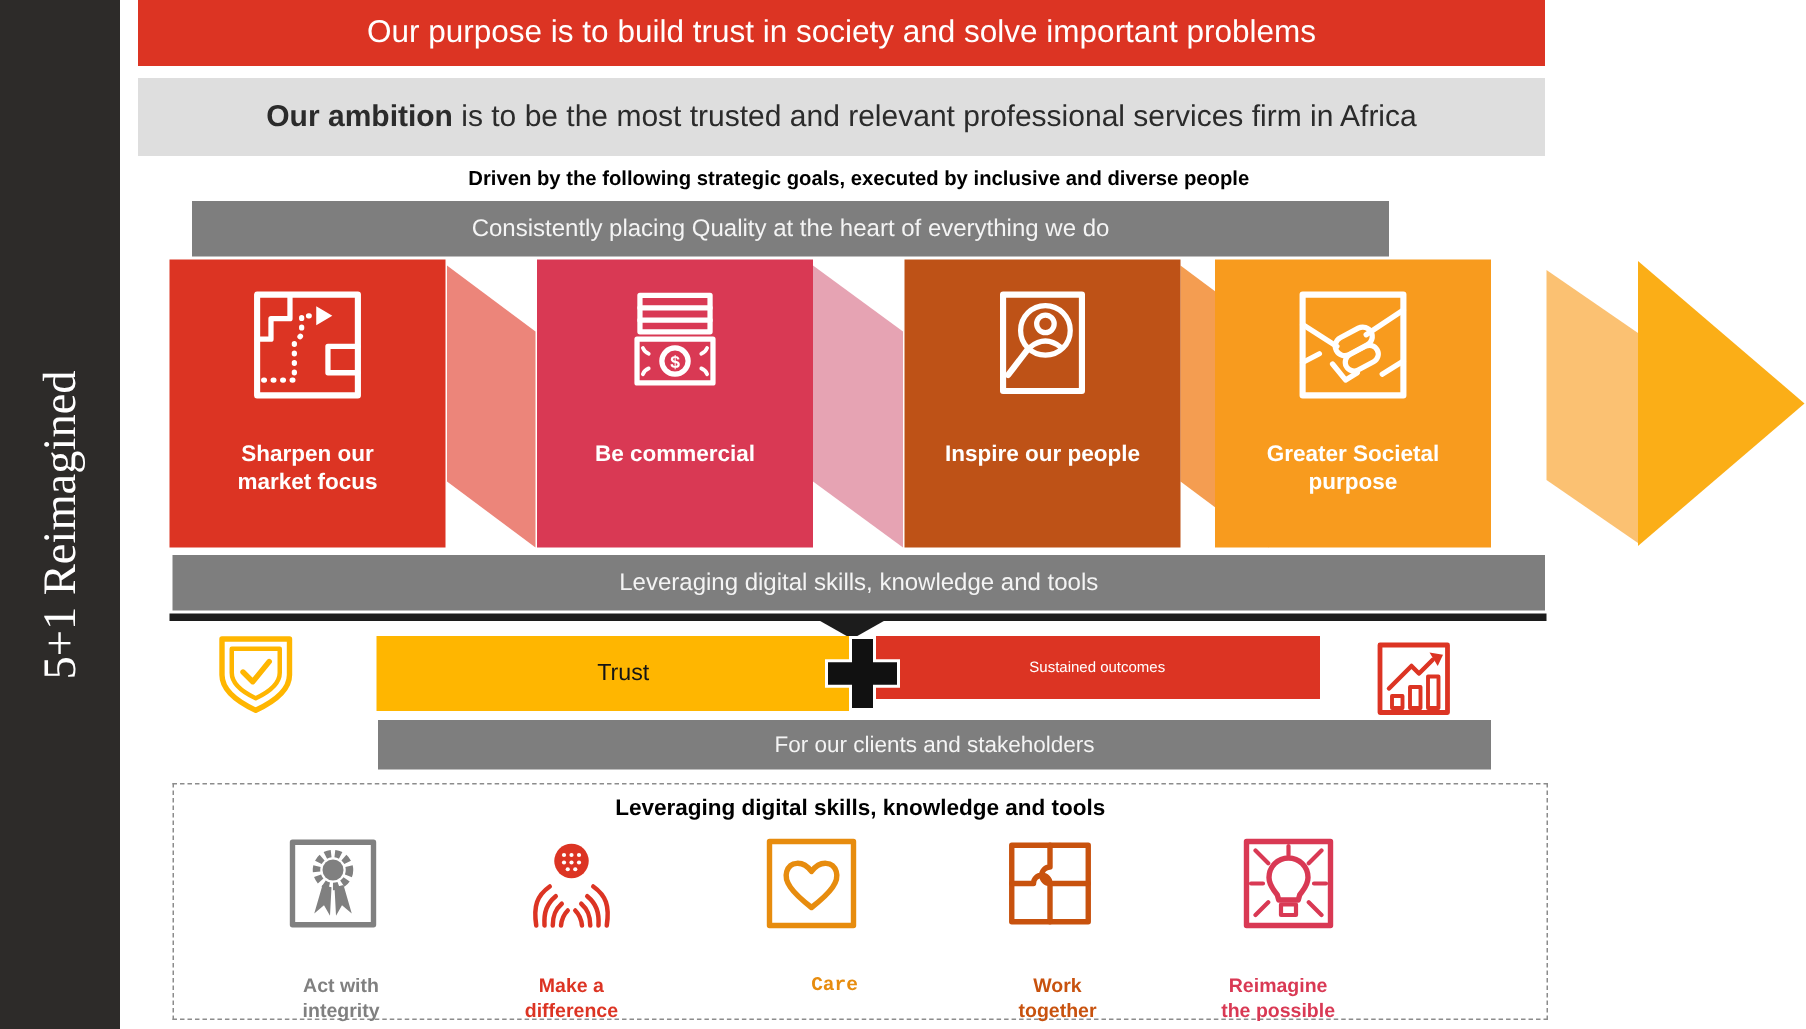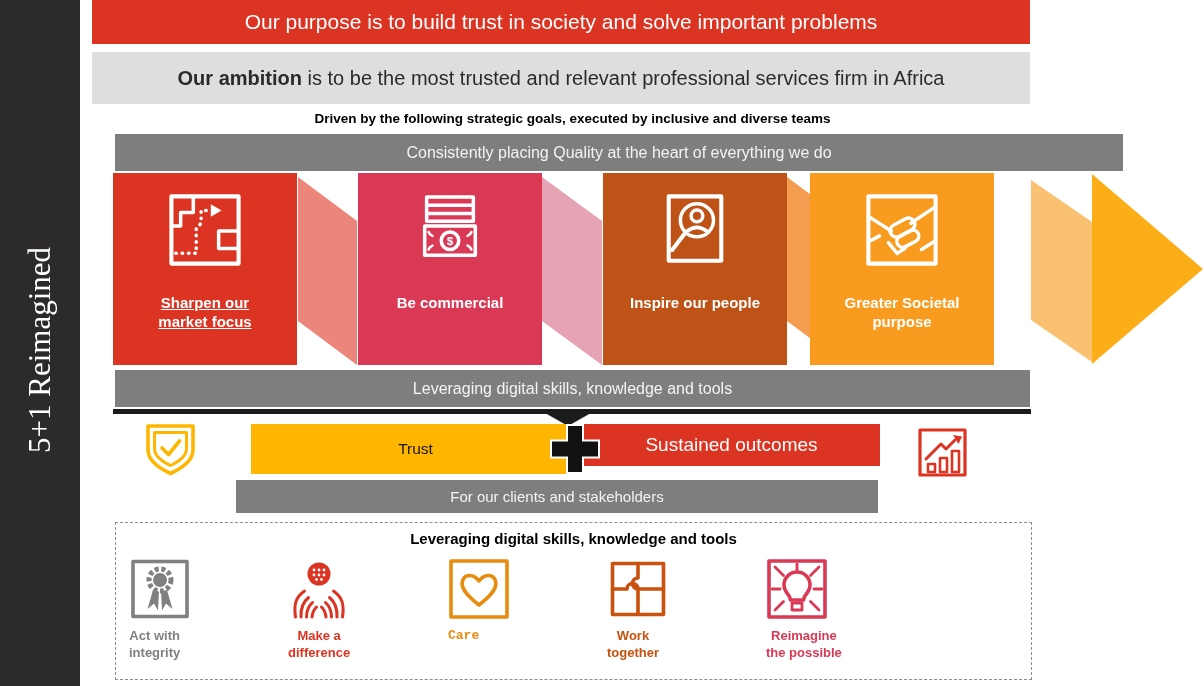--- a/index.html
+++ b/index.html
@@ -17,55 +17,55 @@
   
   .purpose{left:92px;top:0;width:938px;height:44px;background:var(--red);
     color:#fff;font-size:21px;}
   .ambition{left:92px;top:52px;width:938px;height:52px;background:var(--gray-light);
     color:var(--text-dark);font-size:20px;}
   .ambition b{font-weight:700;}
   .driven{left:115px;top:107px;width:915px;height:22px;color:#000;
     font-size:13.5px;font-weight:700;}
 
   .graybar{background:var(--gray-bar);color:#f4f4f4;font-size:16px;}
-  .quality{left:115px;top:134px;width:1008px;height:37px;text-align:right;}
+  .quality{left:128px;top:134px;width:798px;height:37px;text-align:right;}
   .leveraging{left:115px;top:370px;width:915px;height:37px;}
 
   
   .goal{top:173px;width:184px;height:192px;display:flex;flex-direction:column;
     align-items:center;color:#fff;}
   .goal .gicon{margin-top:20px;width:74px;height:74px;}
   .goal .glabel{margin-top:26px;font-size:15px;font-weight:700;line-height:19px;
     text-align:center;white-space:pre-line;}
-  .g-red{background:var(--red);text-decoration:underline;}  .g-rose{background:var(--rose);}
+  .g-red{background:var(--red);}  .g-rose{background:var(--rose);}
   .g-burnt{background:var(--burnt);} .g-orange{background:var(--orange);}
 
   .ribbons{left:0;top:0;width:1204px;height:686px;pointer-events:none;}
 
   
   .darkline{left:113px;top:409px;width:918px;height:5px;background:var(--dark-line);}
   .notch{left:545px;top:413px;width:0;height:0;border-left:23px solid transparent;
     border-right:23px solid transparent;border-top:13px solid var(--dark-line);}
 
   
   .trustbar{left:238px;top:424px;width:329px;height:50px;background:var(--yellow);
     color:#151515;font-size:15.5px;margin-left:13px;}
   .sustainedbar{left:583px;top:424px;width:297px;height:42px;background:var(--red);
-    color:#fff;font-size:19px;}
+    color:#fff;font-size:10px;}
   .plus{left:550px;top:424px;width:50px;height:50px;}
-  .clients{left:236px;top:480px;width:642px;height:33px;font-size:15px;}
+  .clients{left:252px;top:480px;width:742px;height:33px;font-size:15px;}
   .shield{left:144px;top:422px;width:53px;height:55px;color:var(--yellow);}
   .chart{left:917px;top:427px;width:51px;height:51px;color:var(--red);}
 
   
   .valuesbox{left:115px;top:522px;width:917px;height:158px;border:1px dashed #8c8c8c;
     box-sizing:border-box;background:#fff;}
   .values-header{left:115px;top:528px;width:917px;height:20px;color:#000;
     font-size:15px;font-weight:700;}
-  .vitem{top:558px;width:124px;display:flex;flex-direction:column;align-items:flex-start;}
+  .vitem{top:558px;width:124px;display:flex;flex-direction:column;align-items:flex-end;gap:21px;}
   .vitem .vicon{width:62px;height:62px;}
   .vitem .vlabel{margin-top:7px;font-size:13px;font-weight:700;line-height:17px;
     text-align:center;white-space:pre-line;}
   .c-int{color:var(--value-integrity);} .c-diff{color:var(--value-difference);}
   .c-care{color:var(--value-care);font-family:Liberation Mono, monospace;} .c-work{color:var(--value-together);}
   .c-reim{color:var(--value-reimagine);}
 
   svg{display:block;}
   .ln{fill:none;stroke:currentColor;stroke-width:3.6;stroke-linecap:round;stroke-linejoin:round;}
   .ln4{fill:none;stroke:currentColor;stroke-width:4.2;stroke-linecap:round;stroke-linejoin:round;}
@@ -80,21 +80,21 @@
   </div>
 
   <div class="abs ctr ambition">
     <span>
       <b>Our ambition</b><span> is to be the most trusted and relevant professional services firm in Africa</span>
     </span>
   </div>
   <div class="abs ctr purpose">
     <span>Our purpose is to build trust in society and solve important problems</span>
   </div>
-  <div class="abs ctr driven">Driven by the following strategic goals, executed by inclusive and diverse teams</div>
+  <div class="abs ctr driven">Driven by the following strategic goals, executed by inclusive and diverse people</div>
 
   <div class="abs ctr graybar quality">Consistently placing Quality at the heart of everything we do</div>
 
   <svg class="abs ribbons" viewBox="0 0 1204 686" width="1204" height="686">
     <polygon points="298,177 357,221 357,365 298,321" style="fill:var(--salmon)"></polygon>
     <polygon points="542,177 602,221 602,365 542,321" style="fill:var(--pink-light)"></polygon>
     <polygon points="787,177 846,221 846,365 787,321" style="fill:var(--orange-light)"></polygon>
     <polygon points="1031,180 1092,222 1092,362 1031,320" style="fill:var(--amber-light)"></polygon>
     <polygon points="1092,174 1203,269 1092,364" style="fill:var(--amber)"></polygon>
   </svg>

